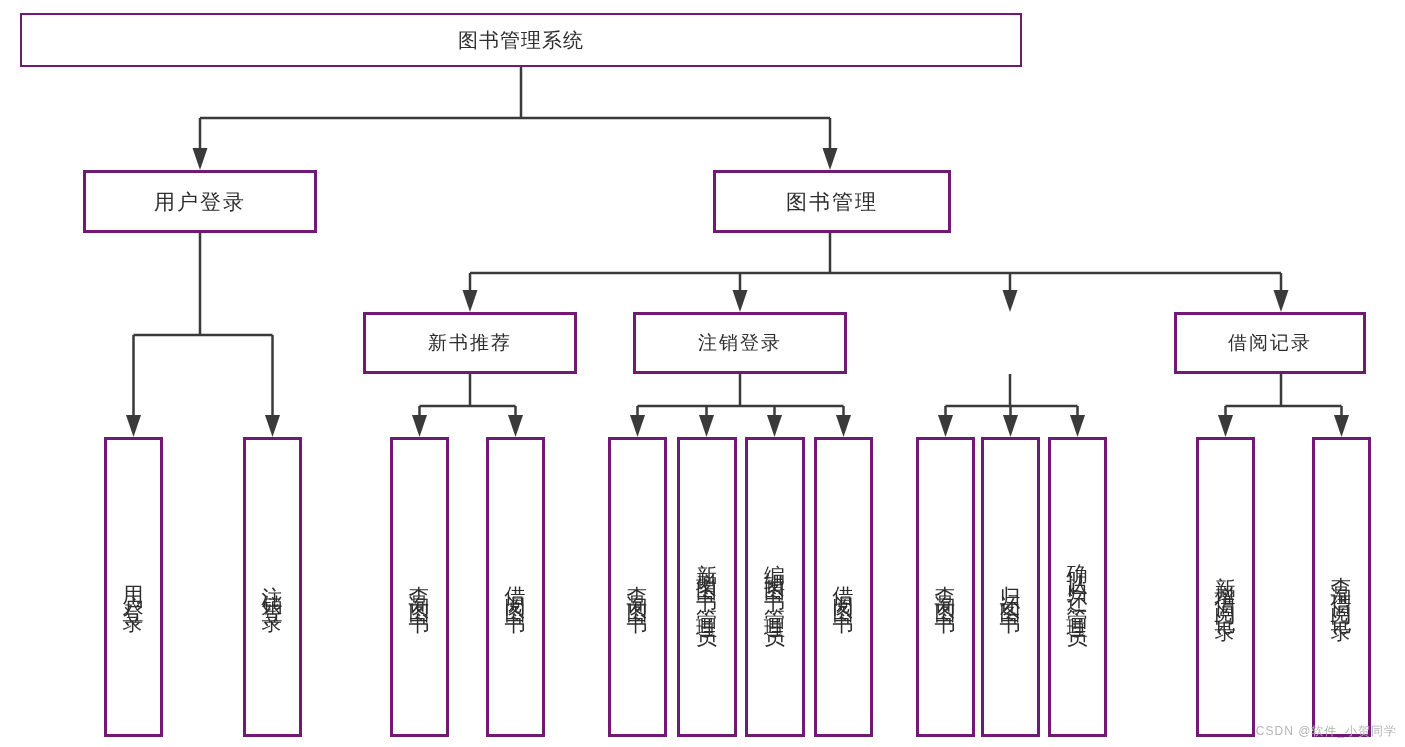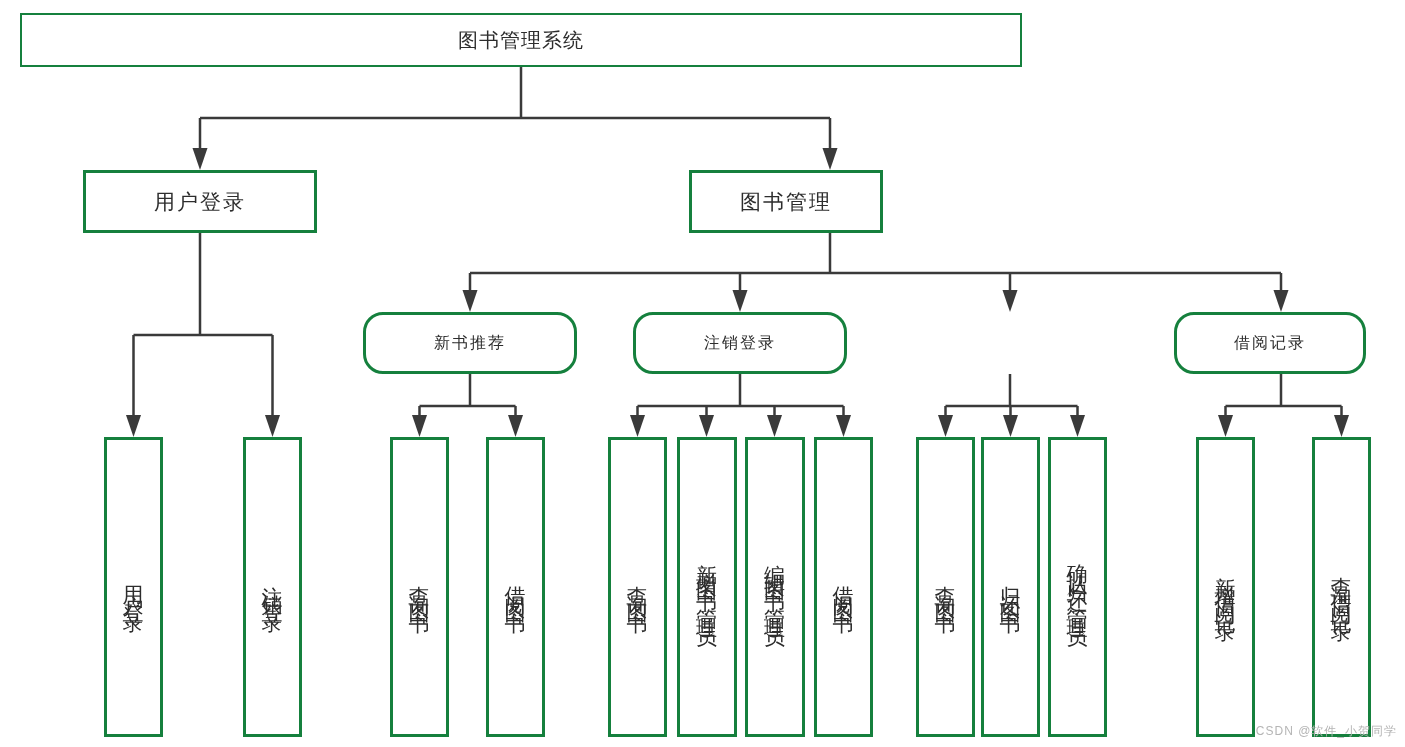--- a/index.html
+++ b/index.html
@@ -2,26 +2,26 @@
 <html><head>
 <meta charset="utf-8">
 <style>
   html,body{margin:0;padding:0;background:#fff;}
   .stage{
     position:relative;width:1405px;height:747px;background:#ffffff;overflow:hidden;
     font-family:"Liberation Sans","DejaVu Sans",sans-serif;color:#2d2d2d;
   }
   .connector-layer{position:absolute;left:0;top:0;width:1405px;height:747px;}
   .node{
-    position:absolute;background:#fff;border:3px solid #15803d;box-sizing:border-box;
+    position:absolute;background:#fff;border:3px solid #701a75;box-sizing:border-box;
     display:flex;align-items:center;justify-content:center;text-align:center;
   }
   .node.root{border-width:2px;font-size:20px;letter-spacing:1px;}
   .node.h2{font-size:21px;letter-spacing:2px;}
-  .node.h3{font-size:16px;letter-spacing:2px;border-radius:20px;}
+  .node.h3{font-size:19px;letter-spacing:2px;}
   .node.leaf{font-size:21px;}
   .vtext{
     writing-mode:vertical-rl;line-height:1;letter-spacing:9px;
     display:block;
   }
   .watermark{
     position:absolute;right:8px;bottom:7px;color:#b5b5b5;font-size:12px;letter-spacing:1px;
     white-space:nowrap;
   }
 </style>
@@ -69,21 +69,21 @@
       <polygon points="1003,415 1018,415 1010.5,437"></polygon>
       <polygon points="1070,415 1085,415 1077.5,437"></polygon>
       <polygon points="1218,415 1233,415 1225.5,437"></polygon>
       <polygon points="1334,415 1349,415 1341.5,437"></polygon>
     </g>
   </svg>
 
   <div class="node root" style="left:20px;top:13px;width:1002px;height:54px">图书管理系统</div>
 
   <div class="node h2" style="left:83px;top:170px;width:234px;height:63px">用户登录</div>
-  <div class="node h2" style="left:689px;top:170px;width:194px;height:63px">图书管理</div>
+  <div class="node h2" style="left:713px;top:170px;width:238px;height:63px">图书管理</div>
 
   <div class="node h3" style="left:363px;top:312px;width:214px;height:62px">新书推荐</div>
   <div class="node h3" style="left:633px;top:312px;width:214px;height:62px">注销登录</div>
   <div class="node h3" style="left:1174px;top:312px;width:192px;height:62px">借阅记录</div>
 
   <div class="node leaf" style="left:104px;top:437px;width:59px;height:300px">
     <span class="vtext">用户登录</span>
   </div>
   <div class="node leaf" style="left:243px;top:437px;width:59px;height:300px">
     <span class="vtext">注销登录</span>

